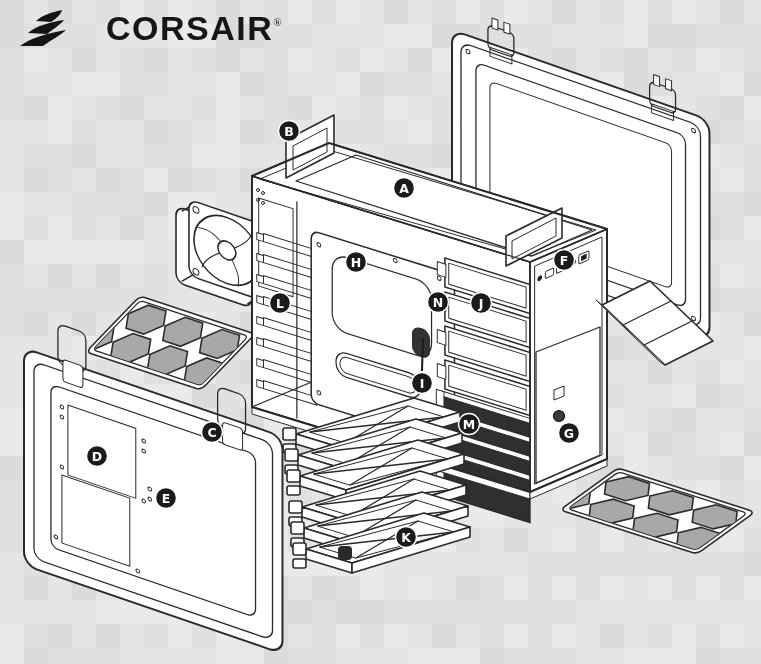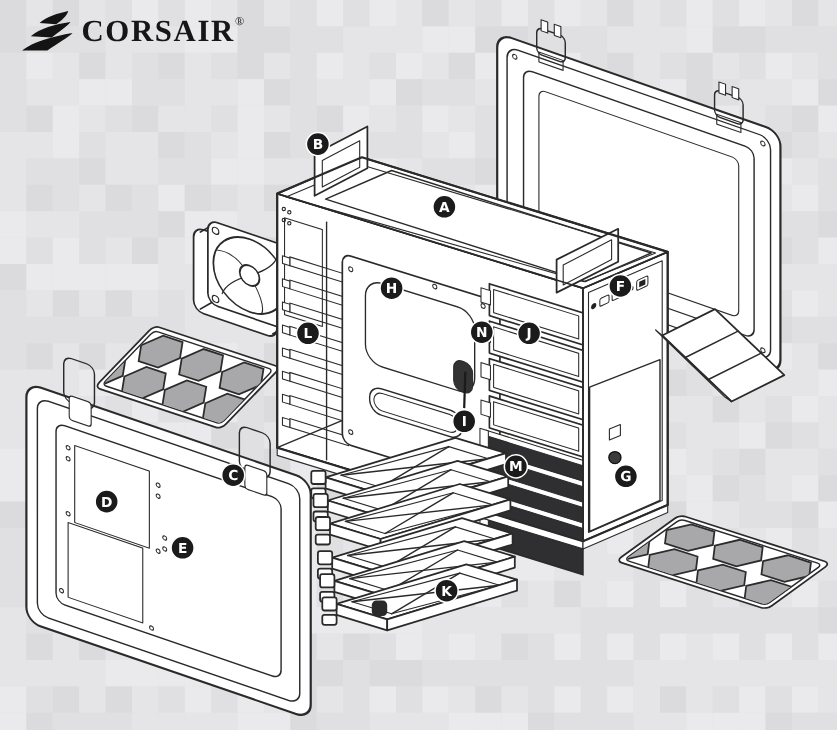--- a/index.html
+++ b/index.html
@@ -1,20 +1,20 @@
 <!DOCTYPE html>
 <html><head>
 <meta charset="utf-8">
 <style>
   html,body{margin:0;padding:0;background:#e1e1e3;}
   #page{position:relative;width:761px;height:664px;overflow:hidden;background:#e1e1e3;}
   #art{position:absolute;left:0;top:0;}
   #logo{position:absolute;left:20px;top:8px;display:flex;align-items:center;gap:6px;}
-  #logo .brand{font-family:Liberation Serif, serif;font-weight:700;font-size:28px;
-    letter-spacing:1.5px;color:#161616;line-height:1;}
+  #logo .brand{font-family:Liberation Sans, sans-serif;font-weight:700;font-size:34px;
+    letter-spacing:1.5px;color:#161616;line-height:1;margin-left:32px;}
   #logo sup{font-family:"Liberation Serif",serif;font-size:11px;color:#161616;vertical-align:14px;}
   .s{fill:none;stroke:#2a2a2a;stroke-width:1.3;stroke-linejoin:round;stroke-linecap:round;}
   .w{fill:#ffffff;stroke:#2a2a2a;stroke-width:1.6;stroke-linejoin:round;}
   .g2{stroke-width:2;}
   .thin{stroke-width:1;}
   .clt{font:700 12.5px "DejaVu Sans",sans-serif;fill:#ffffff;}
   .nss{vector-effect:non-scaling-stroke;}
 </style>
 </head>
 <body>

